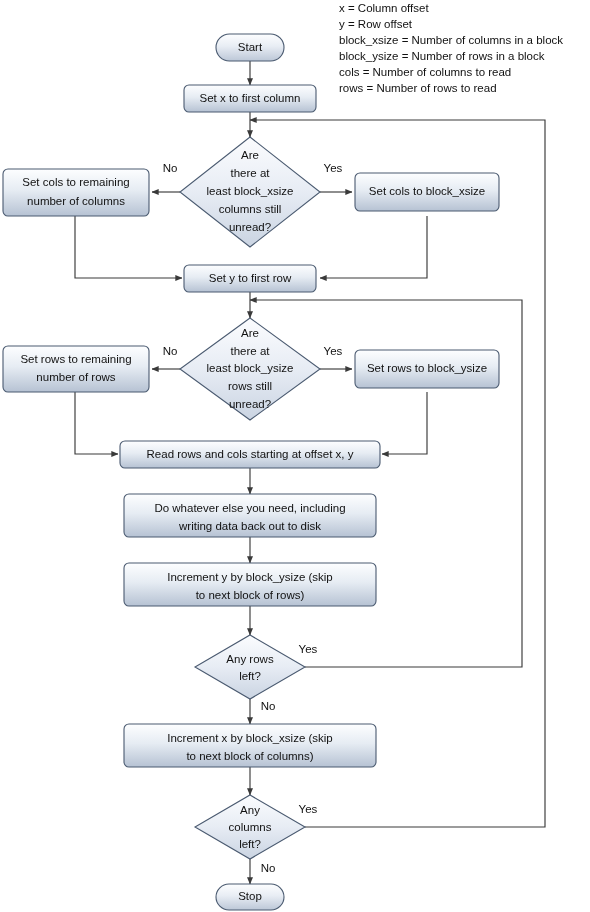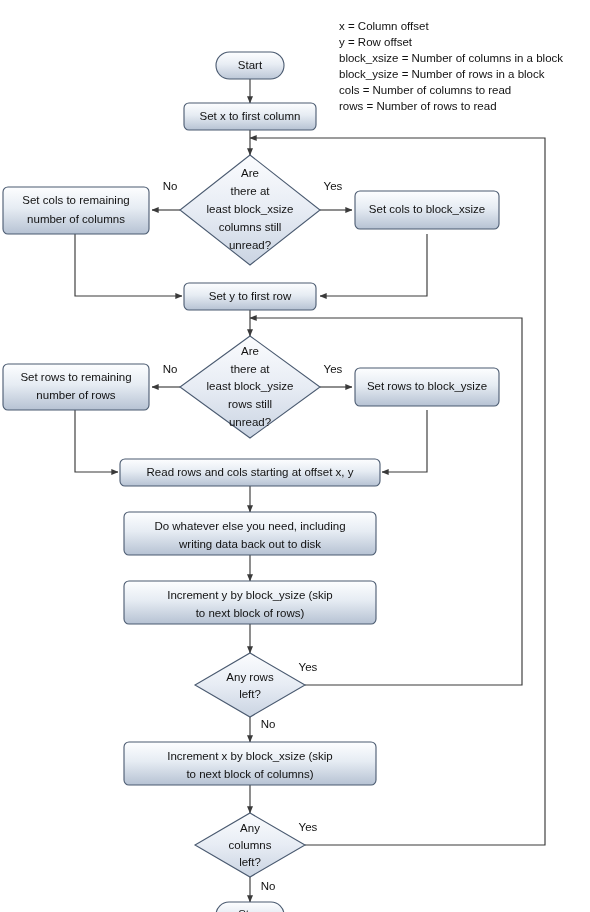--- a/index.html
+++ b/index.html
@@ -10,21 +10,20 @@
   body {
     width: 590px;
     height: 912px;
     font-family: "Liberation Sans", sans-serif;
     overflow: hidden;
   }
   #flowchart-root {
     position: relative;
     width: 590px;
     height: 792px;
-    margin-top: 18px;
   }
   svg.chart {
     display: block;
     width: 590px;
     height: 912px;
   }
   .node-text {
     font-family: "Liberation Sans", sans-serif;
     font-size: 11.5px;
     fill: #111111;

